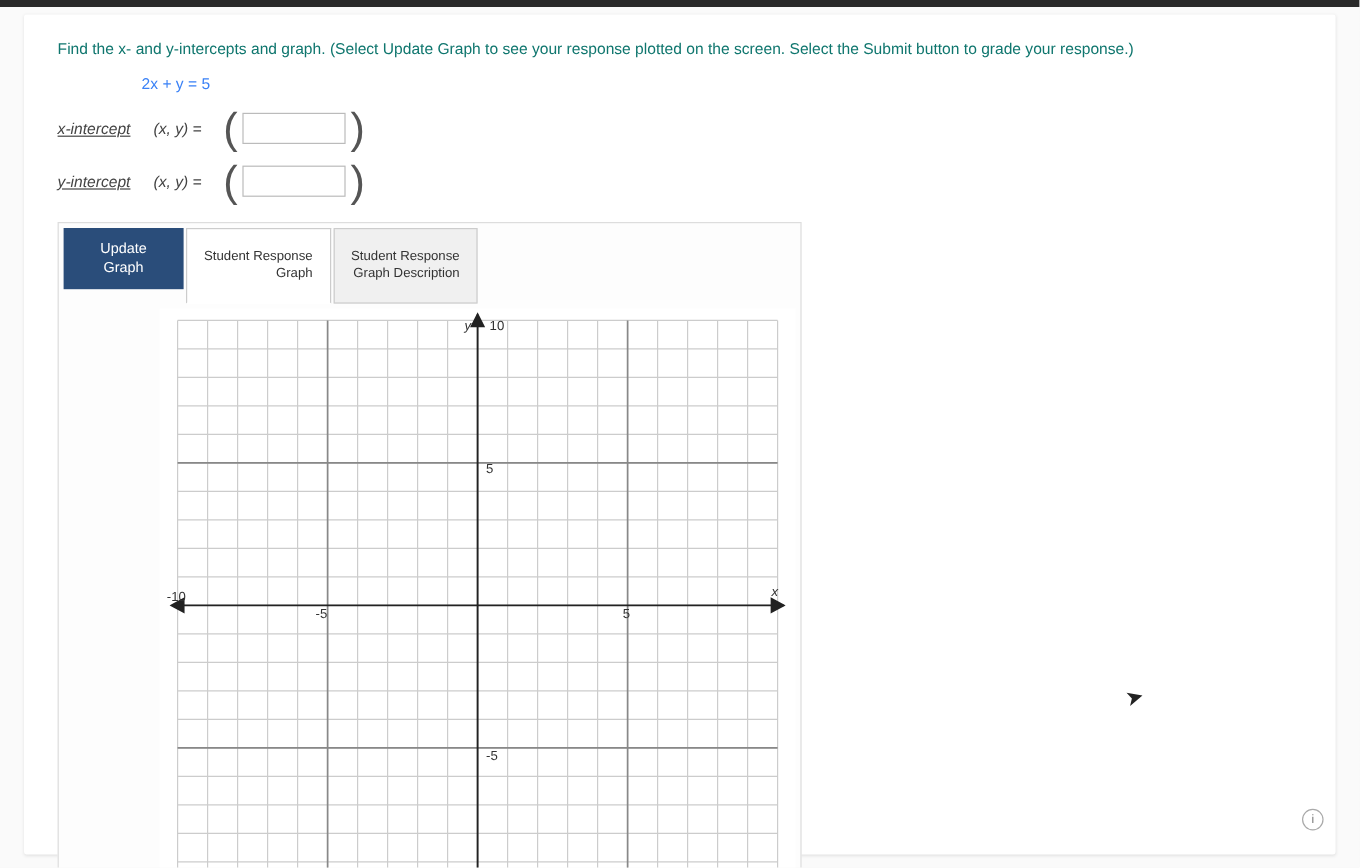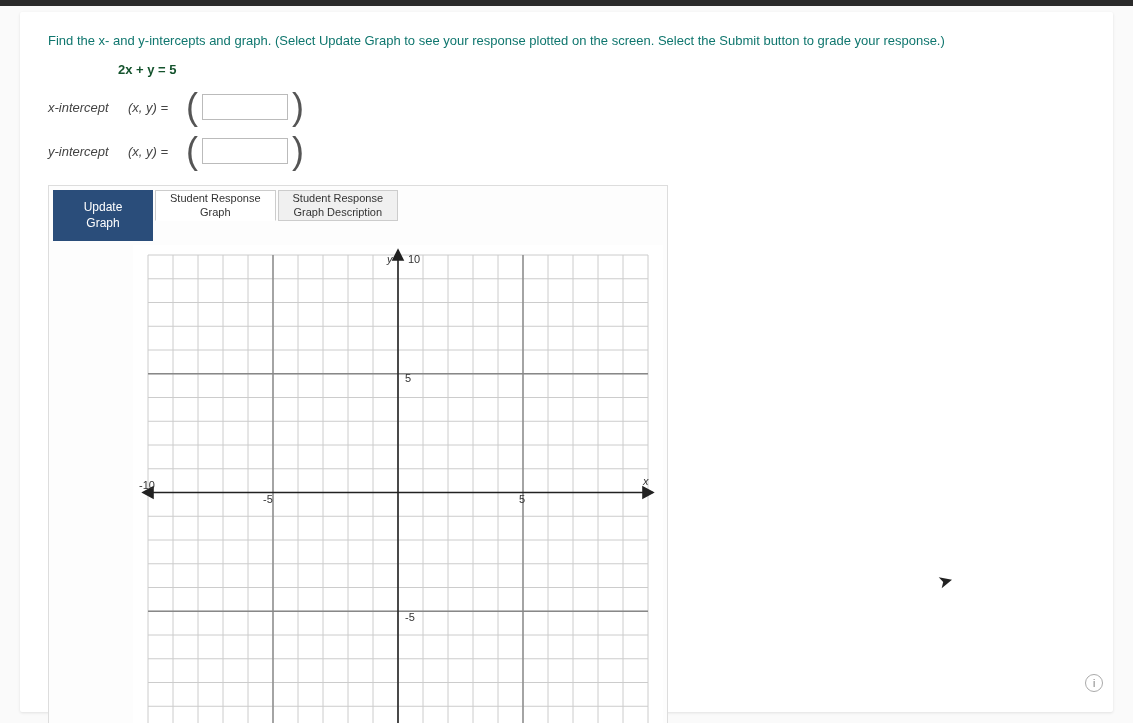--- a/index.html
+++ b/index.html
@@ -31,35 +31,35 @@
       position: relative;
     }
     .question-text {
       font-size: 13px;
       color: #0f766e;
       margin-bottom: 12px;
       line-height: 1.4;
     }
     .equation {
       font-size: 13px;
-      color: #14532d;
+      color: #3b82f6;
       margin-left: 70px;
       margin-bottom: 16px;
-      font-weight: bold;
     }
     .intercept-row {
       display: flex;
       align-items: center;
       margin-bottom: 16px;
       font-size: 13px;
       color: #444;
     }
     .intercept-label {
       width: 80px;
       font-style: italic;
+      text-decoration: underline;
     }
     .xy-label {
       font-style: italic;
       margin-right: 18px;
     }
     .paren-wrap {
       display: flex;
       align-items: center;
     }
     .big-paren {
@@ -96,25 +96,25 @@
       padding: 10px 14px;
       font-size: 12px;
       cursor: pointer;
       text-align: center;
       line-height: 1.3;
       width: 100px;
     }
     .tab {
       background: #f0f0f0;
       border: 1px solid #ccc;
-      padding: 0 14px;
+      padding: 16px 14px;
       font-size: 11px;
       color: #333;
       cursor: pointer;
-      text-align: center;
+      text-align: right;
       line-height: 1.3;
       margin-left: 2px;
     }
     .tab.active {
       background: #fff;
       border-bottom: 1px solid #fff;
     }
     .graph-area {
       width: 530px;
       height: 490px;

